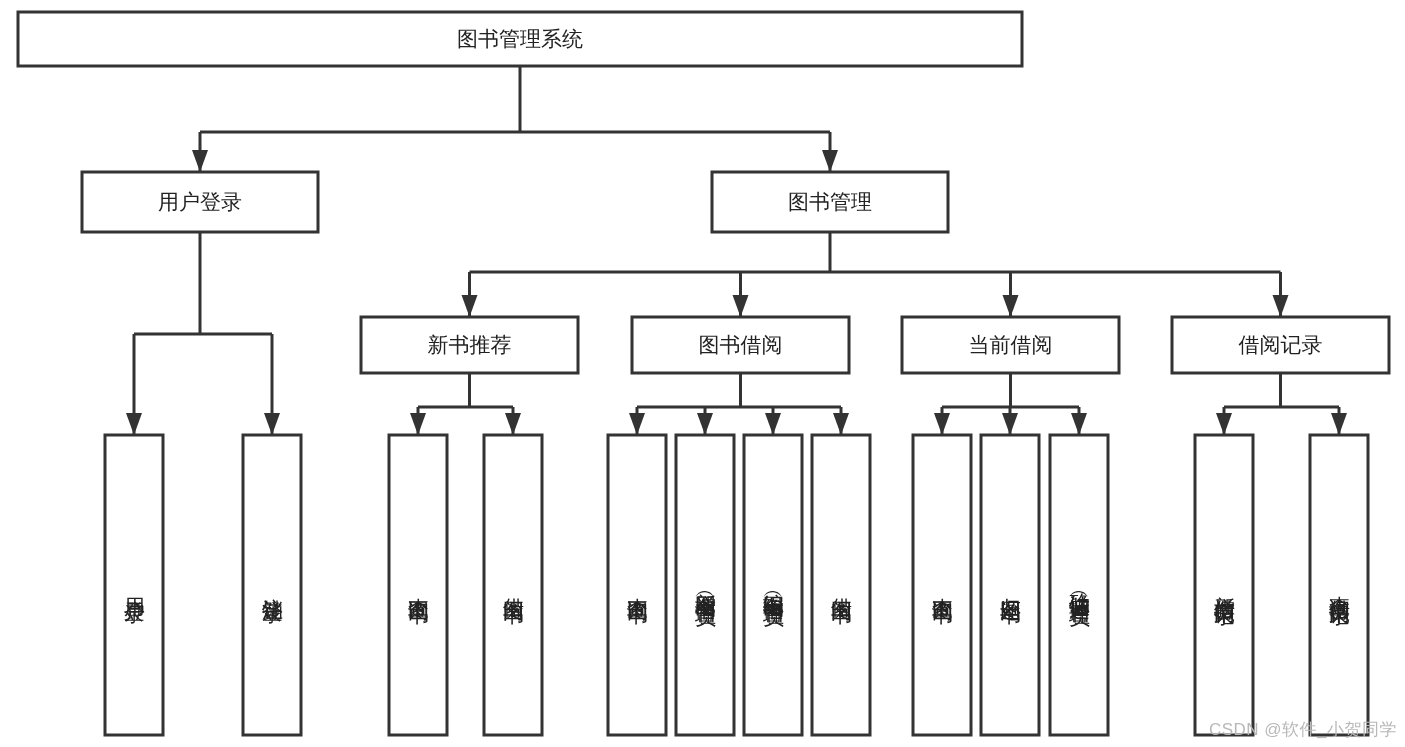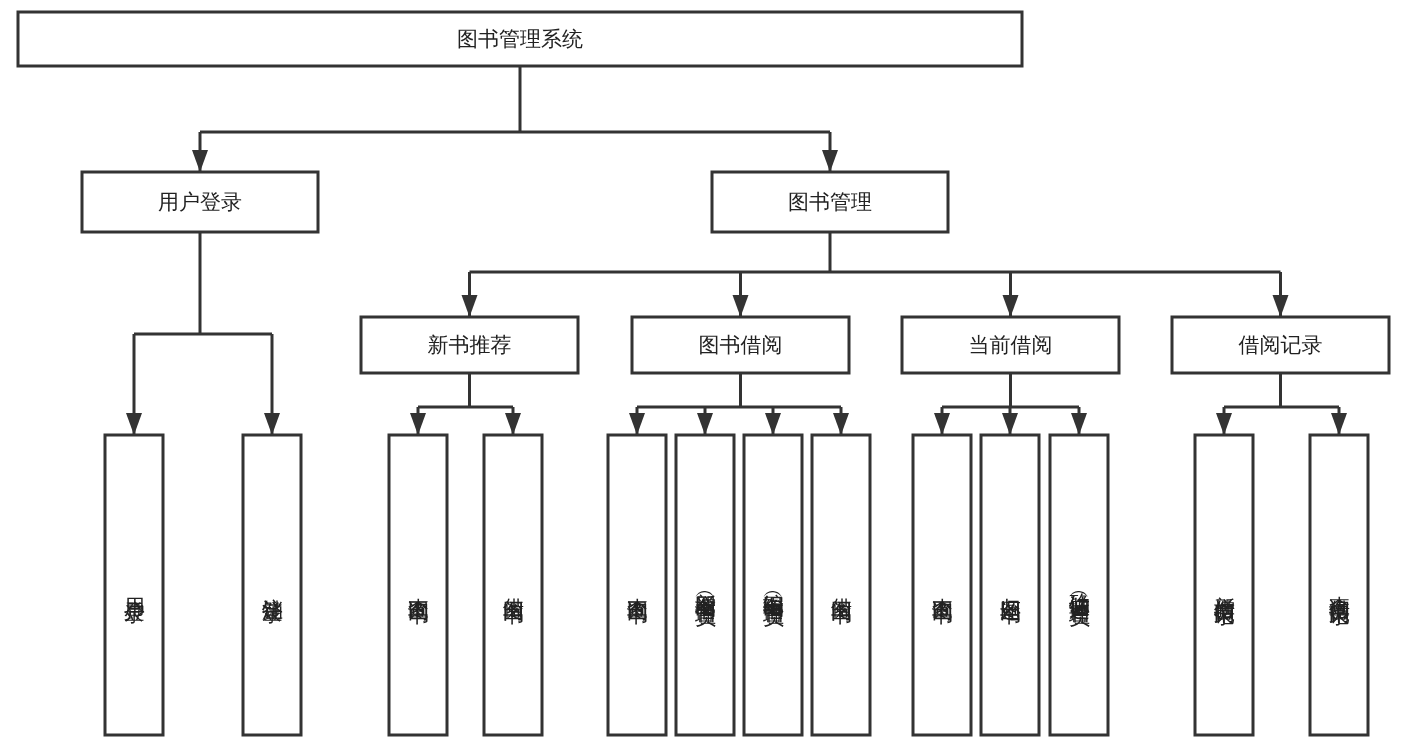--- a/index.html
+++ b/index.html
@@ -176,14 +176,15 @@
       <div class="leaf-label-wrap" style="left: 676px; top: 435px; width: 58px; height: 300px;">新增图书（管理员）</div>
       <div class="leaf-label-wrap" style="left: 744px; top: 435px; width: 58px; height: 300px;">编辑图书（管理员）</div>
       <div class="leaf-label-wrap" style="left: 812px; top: 435px; width: 58px; height: 300px;">借阅图书</div>
       <div class="leaf-label-wrap" style="left: 913px; top: 435px; width: 58px; height: 300px;">查询图书</div>
       <div class="leaf-label-wrap" style="left: 981px; top: 435px; width: 58px; height: 300px;">归还图书</div>
       <div class="leaf-label-wrap" style="left: 1050px; top: 435px; width: 58px; height: 300px;">确认归还（管理员）</div>
       <div class="leaf-label-wrap" style="left: 1195px; top: 435px; width: 58px; height: 300px;">新增借阅记录</div>
       <div class="leaf-label-wrap" style="left: 1310px; top: 435px; width: 58px; height: 300px;">查询借阅记录</div>
     </div>
 
+  <div class="watermark">CSDN @软件_小贺同学</div>
 
 </div>
 
 </body></html>

